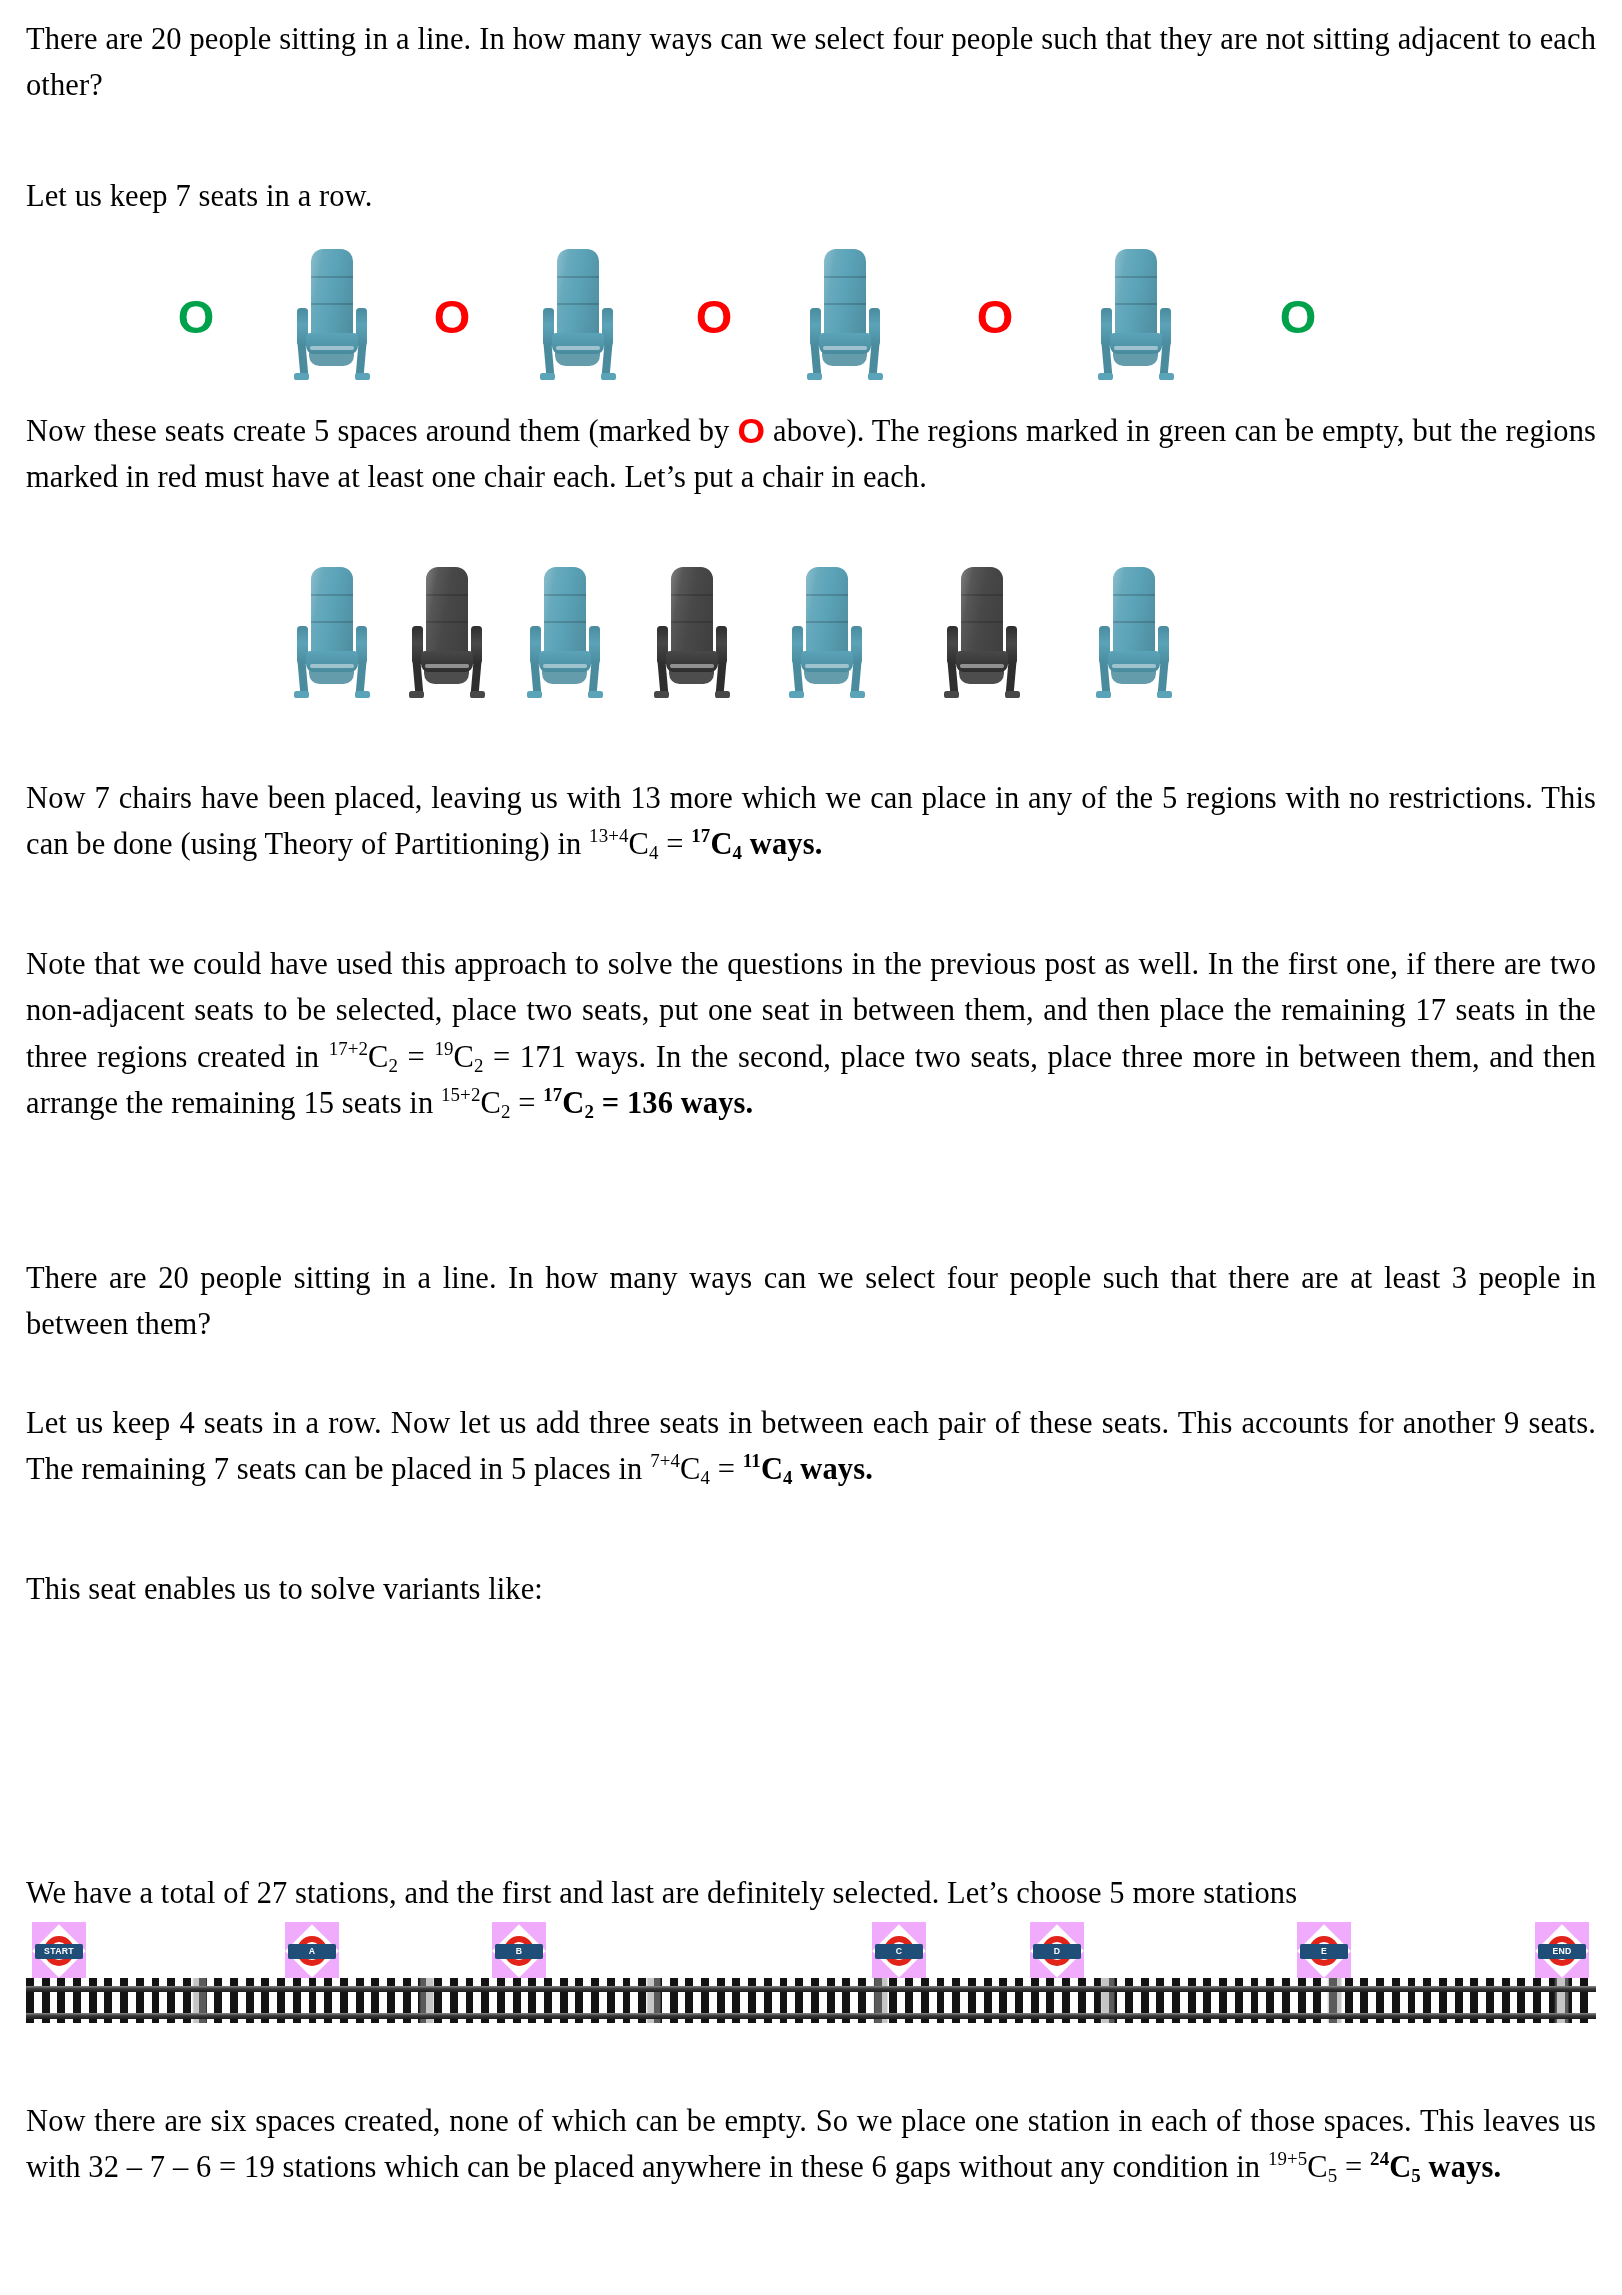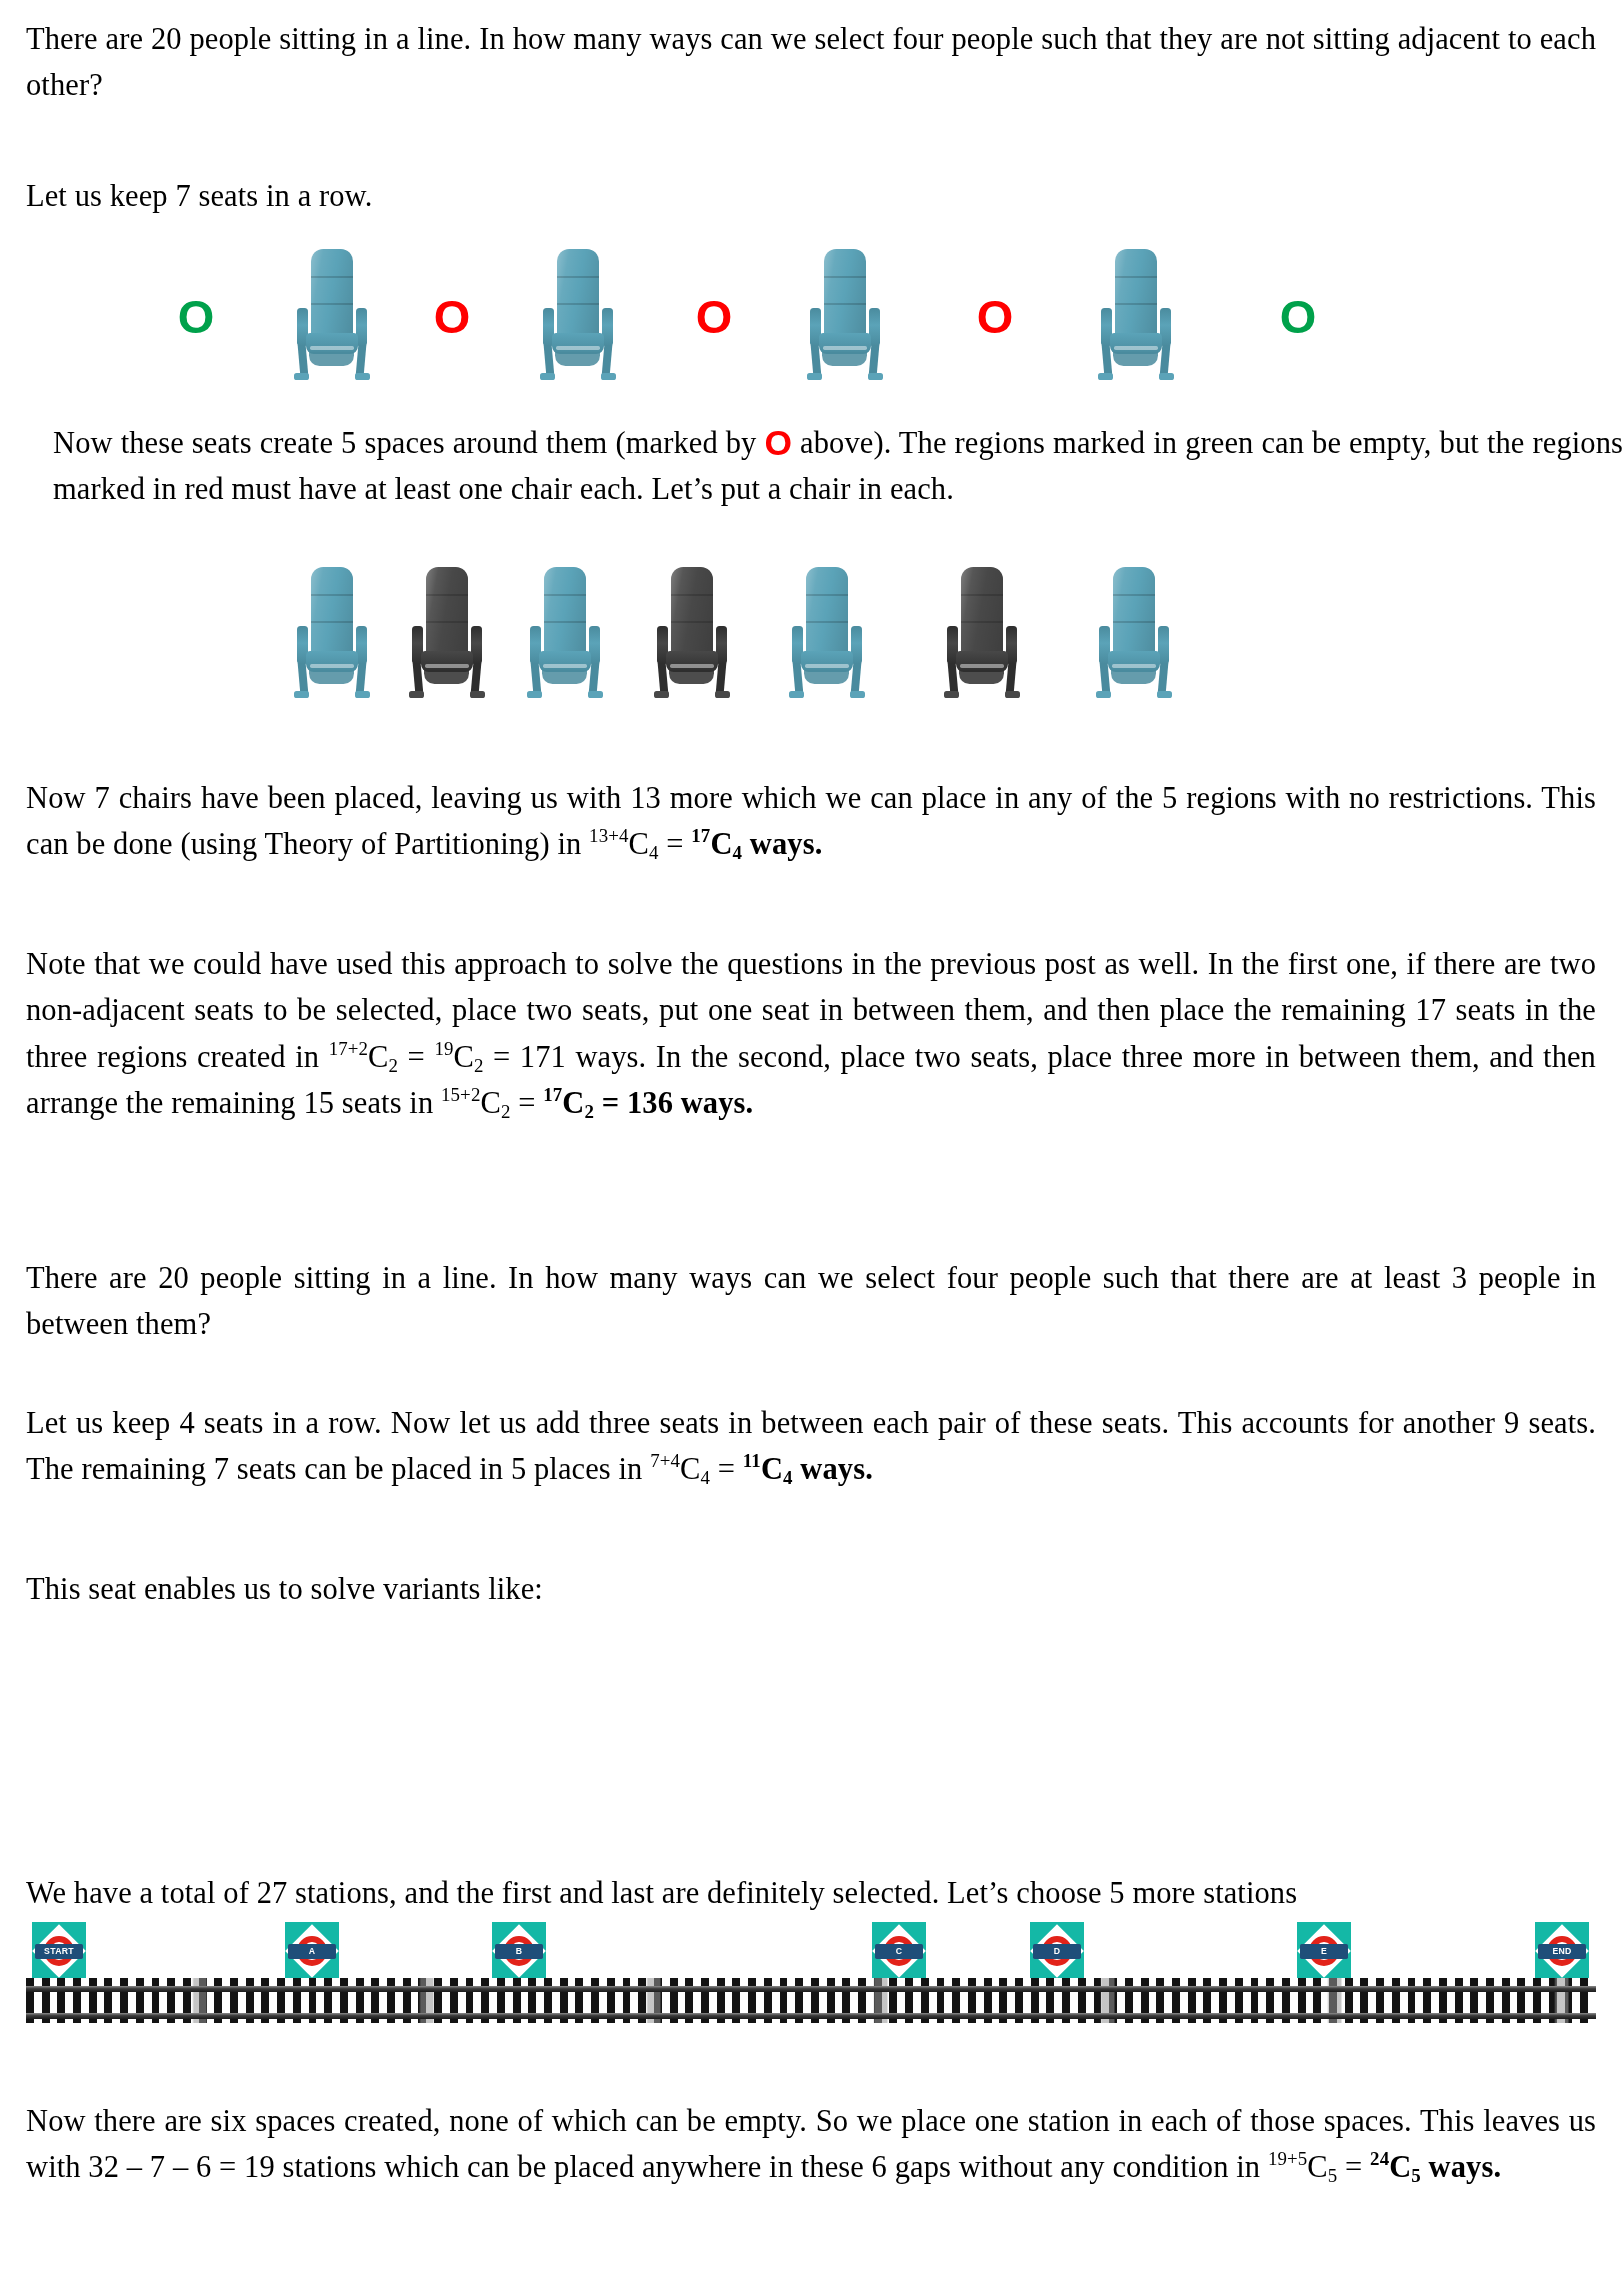--- a/index.html
+++ b/index.html
@@ -178,21 +178,21 @@
   
   .train-wrap {
     position: absolute;
     left: 0;
     width: 1623px;
   }
   .station {
     position: absolute;
     width: 54px;
     height: 58px;
-    background: #14b8a6;
+    background: #f0abfc;
     transform: translateX(-50%);
     top: 0;
     text-decoration: underline;
   }
   .station .diamond {
     position: absolute;
     left: 50%;
     top: 50%;
     width: 38px;
     height: 38px;
@@ -335,21 +335,21 @@
         <div class="seat"></div>
         <div class="skirt"></div>
         <div class="leg-l"></div>
         <div class="leg-r"></div>
         <div class="foot-l"></div>
         <div class="foot-r"></div>
       </div>
       <div class="marker-o green" style="left: 1298px;">O</div>
     </div>
 
-  <div class="block" style="top:420px;margin-left:27px;">
+  <div class="block" style="top:408px;">
     <p class="para"><span>Now these seats create 5 spaces around them (marked by </span><span class="inline-o">O</span><span> above). The regions marked in green can be empty, but the regions marked in red must have at least one chair each. Let’s put a chair in each.</span></p>
   </div>
 
   <div class="chair-row" id="fig-chair-row-2" style="top:567px;">
       <div class="chair" style="left: 332px; --chair-c: #5ba3b8; --chair-d: #4a8b9e;">
         <div class="back"></div>
         <div class="arm-l"></div>
         <div class="arm-r"></div>
         <div class="seat"></div>
         <div class="skirt"></div>

